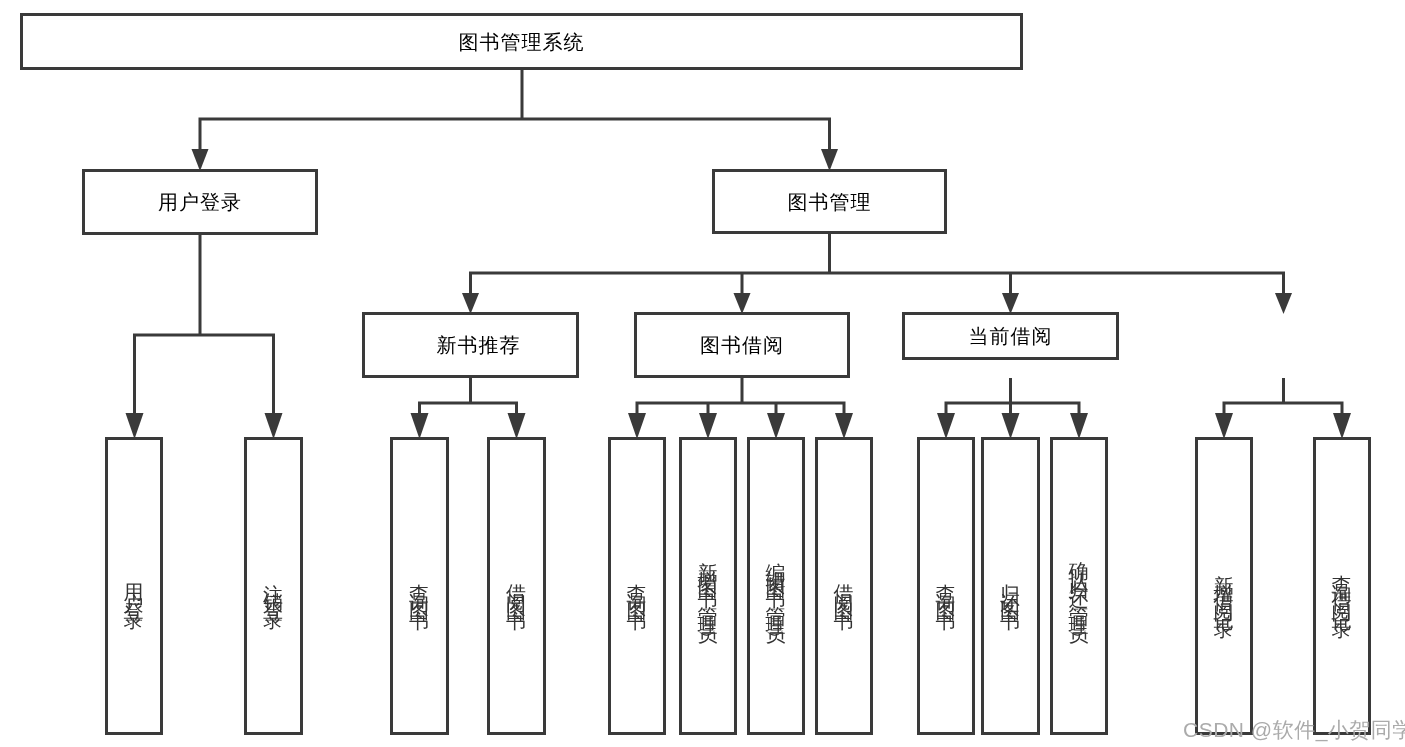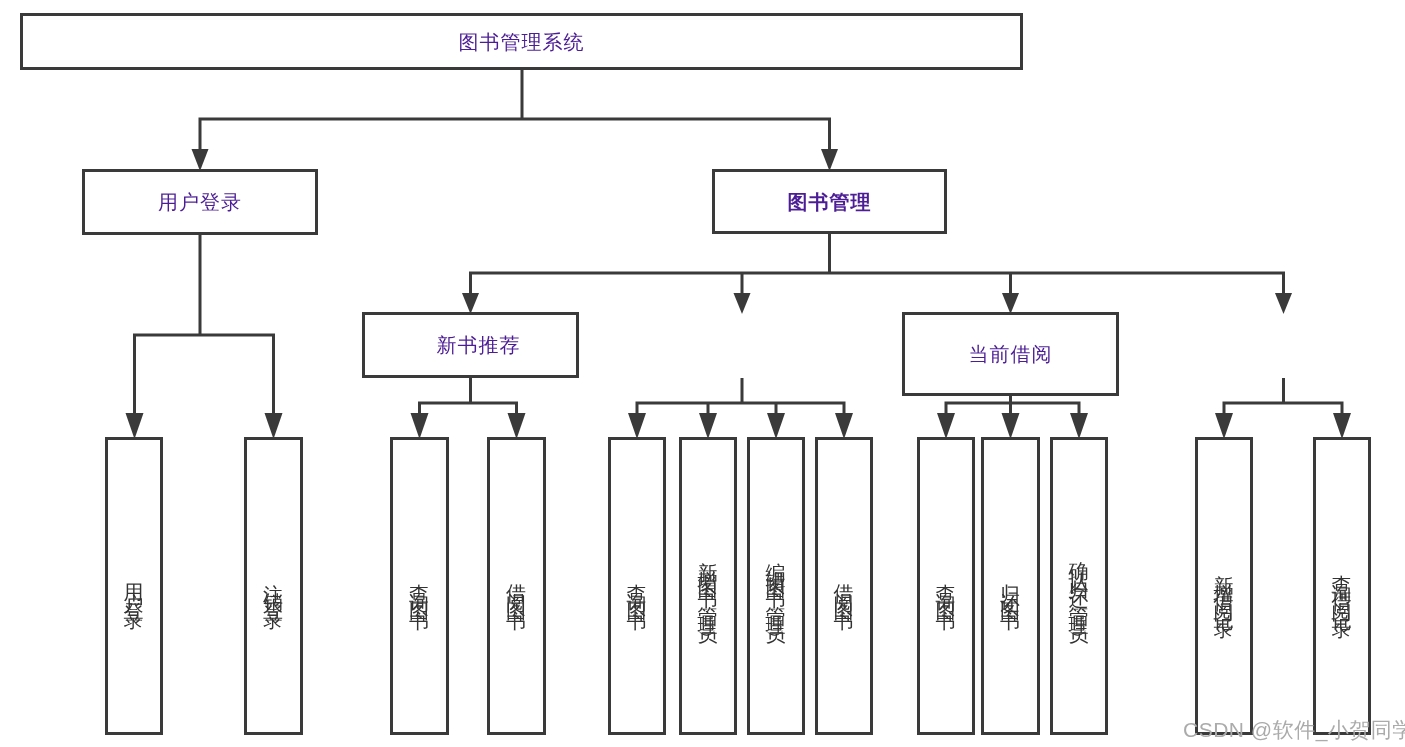--- a/index.html
+++ b/index.html
@@ -16,21 +16,21 @@
     box-sizing:border-box;
     background:#ffffff;
     border:3px solid #3a3a3a;
     display:flex;
     align-items:center;
     justify-content:center;
     z-index:2;
   }
   .hlabel {
     font-size:20px;
-    color:#4c1d95;
+    color:#000000;
     letter-spacing:1px;
     white-space:nowrap;
     line-height:1;
   }
   .vlabel {
     writing-mode:vertical-rl;
     font-size:20px;
     color:#333333;
     letter-spacing:9px;
     line-height:1;
@@ -95,28 +95,31 @@
     </g>
   </svg>
 
   <div class="box" style="left:20px; top:13px; width:1003px; height:57px;">
     <span class="hlabel">图书管理系统</span>
   </div>
 
   <div class="box" style="left:82px; top:169px; width:236px; height:66px;">
     <span class="hlabel">用户登录</span>
   </div>
-  <div class="box" style="left:712px; top:169px; width:235px; height:65px;font-weight:bold;">
+  <div class="box" style="left:712px; top:169px; width:235px; height:65px;">
     <span class="hlabel">图书管理</span>
   </div>
 
   <div class="box" style="left:362px; top:312px; width:217px; height:66px;padding-left:16px;">
     <span class="hlabel">新书推荐</span>
   </div>
-  <div class="box" style="left:902px; top:312px; width:217px; height:84px;">
+  <div class="box" style="left:634px; top:312px; width:216px; height:66px;">
+    <span class="hlabel">图书借阅</span>
+  </div>
+  <div class="box" style="left:902px; top:312px; width:217px; height:48px;">
     <span class="hlabel">当前借阅</span>
   </div>
 
   <div class="box" style="left:105px; top:437px; width:58px; height:298px;">
     <span class="vlabel">用户登录</span>
   </div>
   <div class="box" style="left:244px; top:437px; width:59px; height:298px;">
     <span class="vlabel">注销登录</span>
   </div>
 

